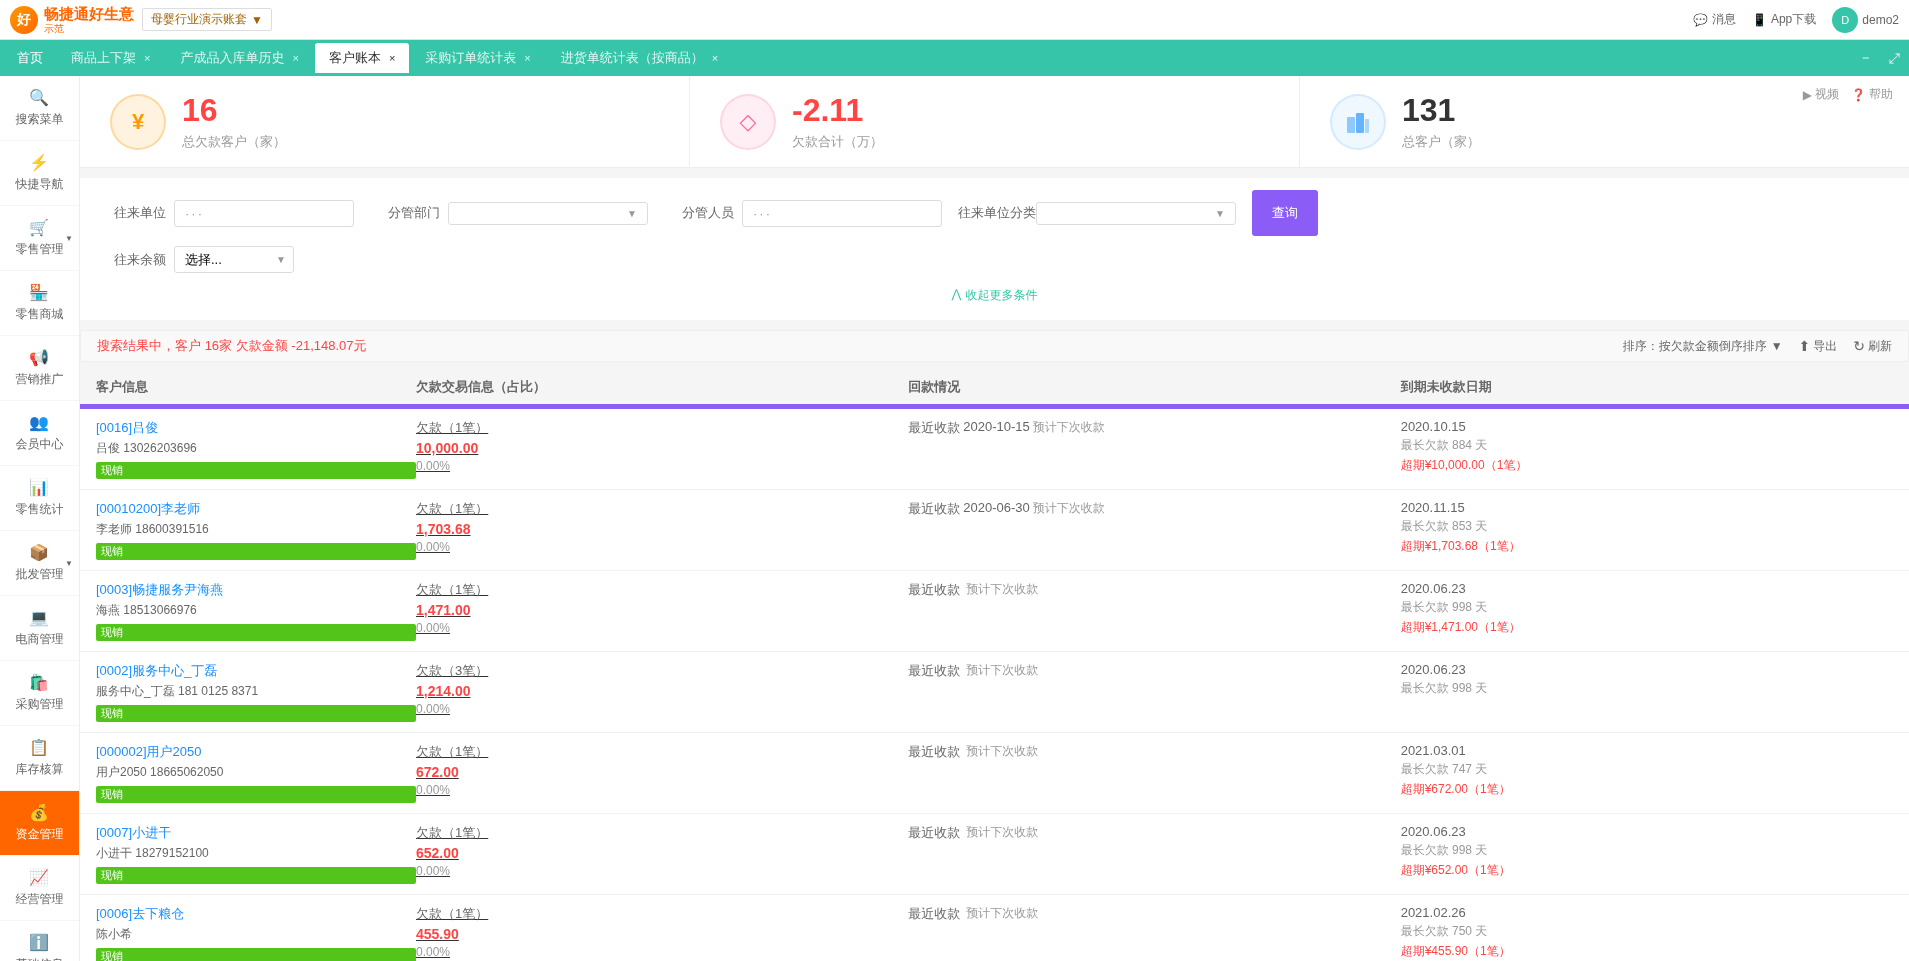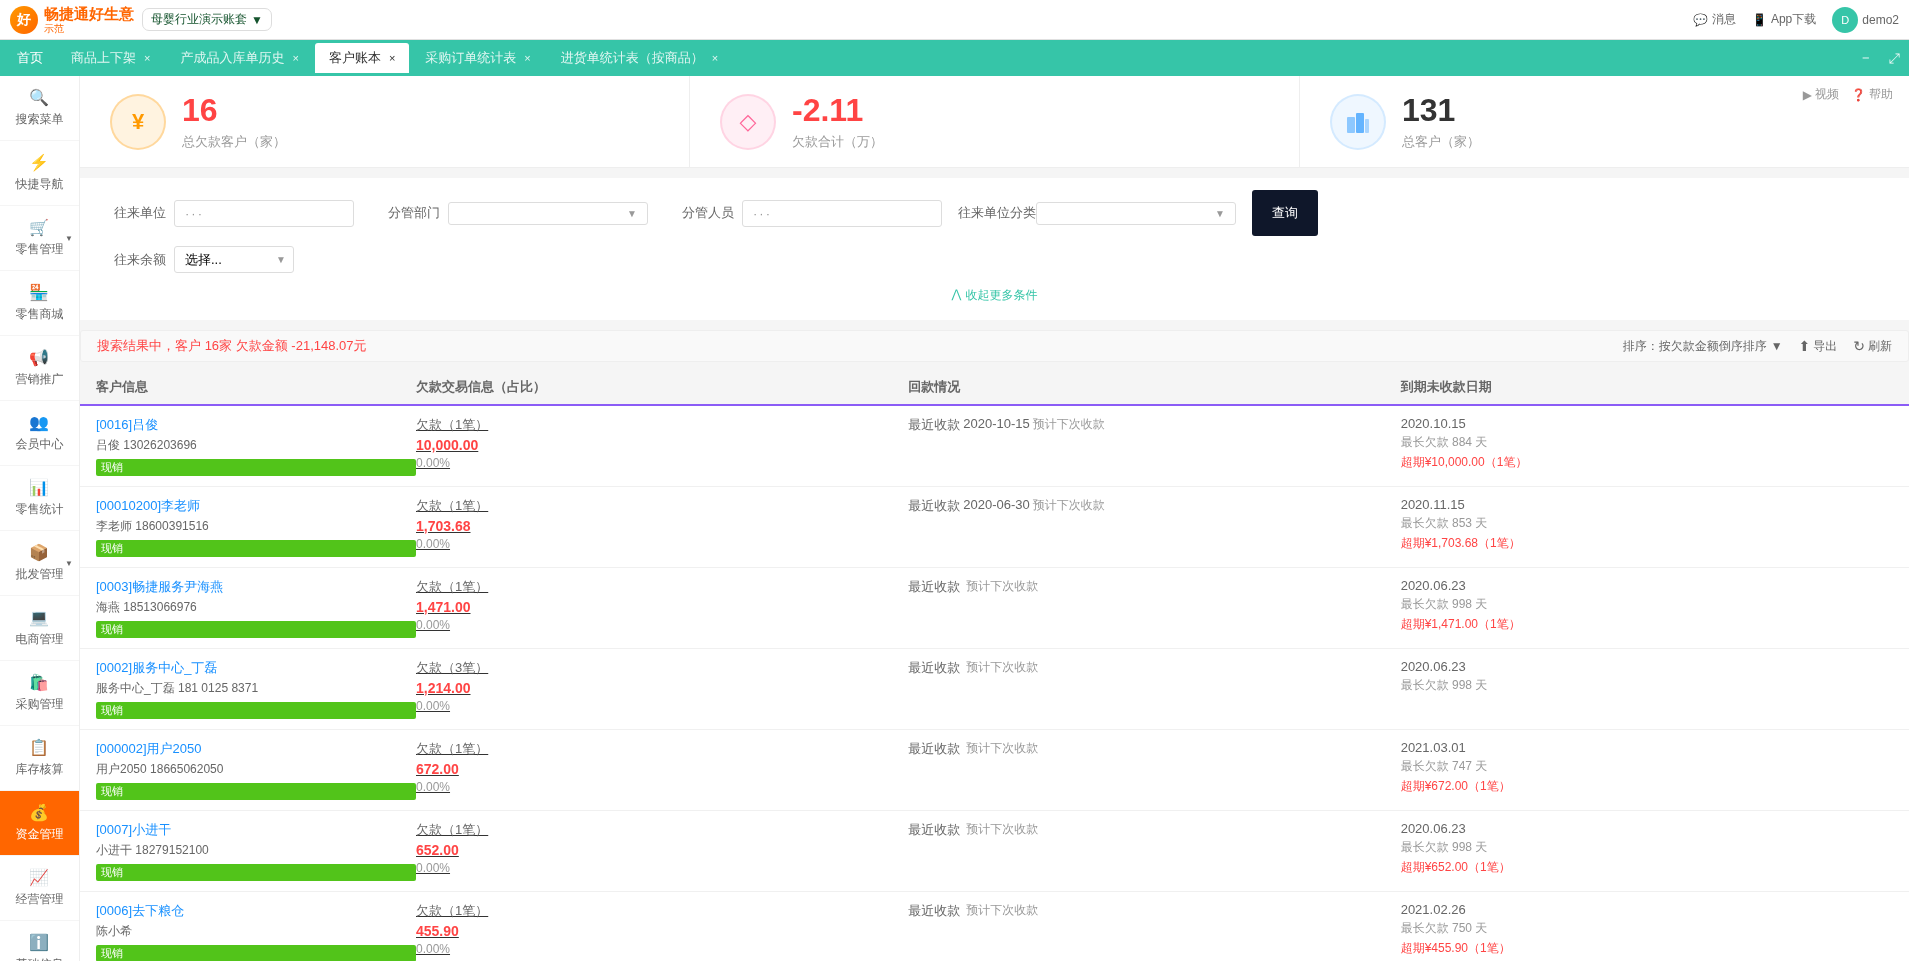--- a/index.html
+++ b/index.html
@@ -8,21 +8,21 @@
     
     .topbar {
       display: flex; align-items: center; height: 40px;
       background: #fff; border-bottom: 1px solid #e0e0e0;
       padding: 0 10px; justify-content: space-between;
     }
     .topbar-left { display: flex; align-items: center; gap: 8px; }
     .logo-area { display: flex; align-items: center; gap: 6px; }
     .logo-icon { width: 28px; height: 28px; background: linear-gradient(135deg, #ff9900, #ff6600); border-radius: 50%; display: flex; align-items: center; justify-content: center; color: #fff; font-size: 14px; font-weight: bold; }
     .brand-name { color: #ff6600; font-size: 15px; font-weight: bold; }
-    .company-selector { display: flex; align-items: center; gap: 4px; color: #14532d; font-size: 12px; cursor: pointer; border: 1px solid #ddd; border-radius: 7px; padding: 2px 8px; }
+    .company-selector { display: flex; align-items: center; gap: 4px; color: #a16207; font-size: 12px; cursor: pointer; border: 1px solid #ddd; border-radius: 2px; padding: 2px 8px; }
     .topbar-right { display: flex; align-items: center; gap: 16px; }
     .topbar-right-item { display: flex; align-items: center; gap: 4px; color: #666; font-size: 12px; cursor: pointer; }
     .avatar { width: 26px; height: 26px; border-radius: 50%; background: #36c5a8; display: flex; align-items: center; justify-content: center; color: #fff; font-size: 11px; }
 
     
     .tabbar {
       display: flex; align-items: center; background: #36c5a8; height: 36px;
       padding: 0 5px; overflow-x: auto; gap: 2px;
     }
     .tab {
@@ -87,42 +87,42 @@
       font-size: 13px; color: #333; min-width: 160px; cursor: pointer;
       display: flex; align-items: center; justify-content: space-between;
       background: #fff;
     }
     .filter-input.wide { min-width: 200px; }
     .filter-dots { color: #999; letter-spacing: 2px; }
     .filter-arrow { color: #999; font-size: 10px; }
     .filter-select-wrap { position: relative; display: inline-flex; align-items: center; }
     .filter-select { border: 1px solid #ddd; border-radius: 3px; padding: 5px 28px 5px 10px; font-size: 13px; appearance: none; background: #fff; min-width: 120px; cursor: pointer; }
     .filter-chevron { position: absolute; right: 8px; color: #999; font-size: 10px; pointer-events: none; }
-    .btn-query { background: #0f172a; color: #fff; border: none; border-radius: 3px; padding: 14px 20px; font-size: 13px; cursor: pointer; }
+    .btn-query { background: #8b5cf6; color: #fff; border: none; border-radius: 3px; padding: 14px 20px; font-size: 13px; cursor: pointer; }
     .collapse-row { display: flex; justify-content: center; padding: 4px; cursor: pointer; color: #36c5a8; font-size: 12px; gap: 4px; }
 
     
     .result-bar {
       background: #f9f9f9; border: 1px solid #eee; border-radius: 3px;
       padding: 6px 16px; margin: 0 0 8px; display: flex; align-items: center; justify-content: space-between;
       font-size: 13px;
     }
     .result-info { color: #666; }
     .result-info span { color: #ff4444; }
     .result-actions { display: flex; align-items: center; gap: 16px; color: #666; font-size: 12px; }
     .result-sort { display: flex; align-items: center; gap: 4px; cursor: pointer; justify-content: flex-end; }
     .result-btn { display: flex; align-items: center; gap: 3px; cursor: pointer; }
     .result-btn .icon { font-size: 14px; }
 
     
     .table-container { background: #fff; }
     .table-header {
       display: grid;
       grid-template-columns: 320px 1fr 1fr 1fr;
-      background: #f5f5f5; border-bottom: 2px solid #8b5cf6;
+      background: #f5f5f5; border-bottom: 5px solid #8b5cf6;
       padding: 8px 16px; font-weight: bold; color: #666; font-size: 13px;
     }
     .table-row {
       display: grid;
       grid-template-columns: 320px 1fr 1fr 1fr;
       border-bottom: 1px solid #f0f0f0;
       padding: 10px 16px; align-items: start;
     }
     .customer-info { display: flex; flex-direction: column; gap: 3px; }
     .customer-name { color: #1890ff; cursor: pointer; font-size: 13px; }

